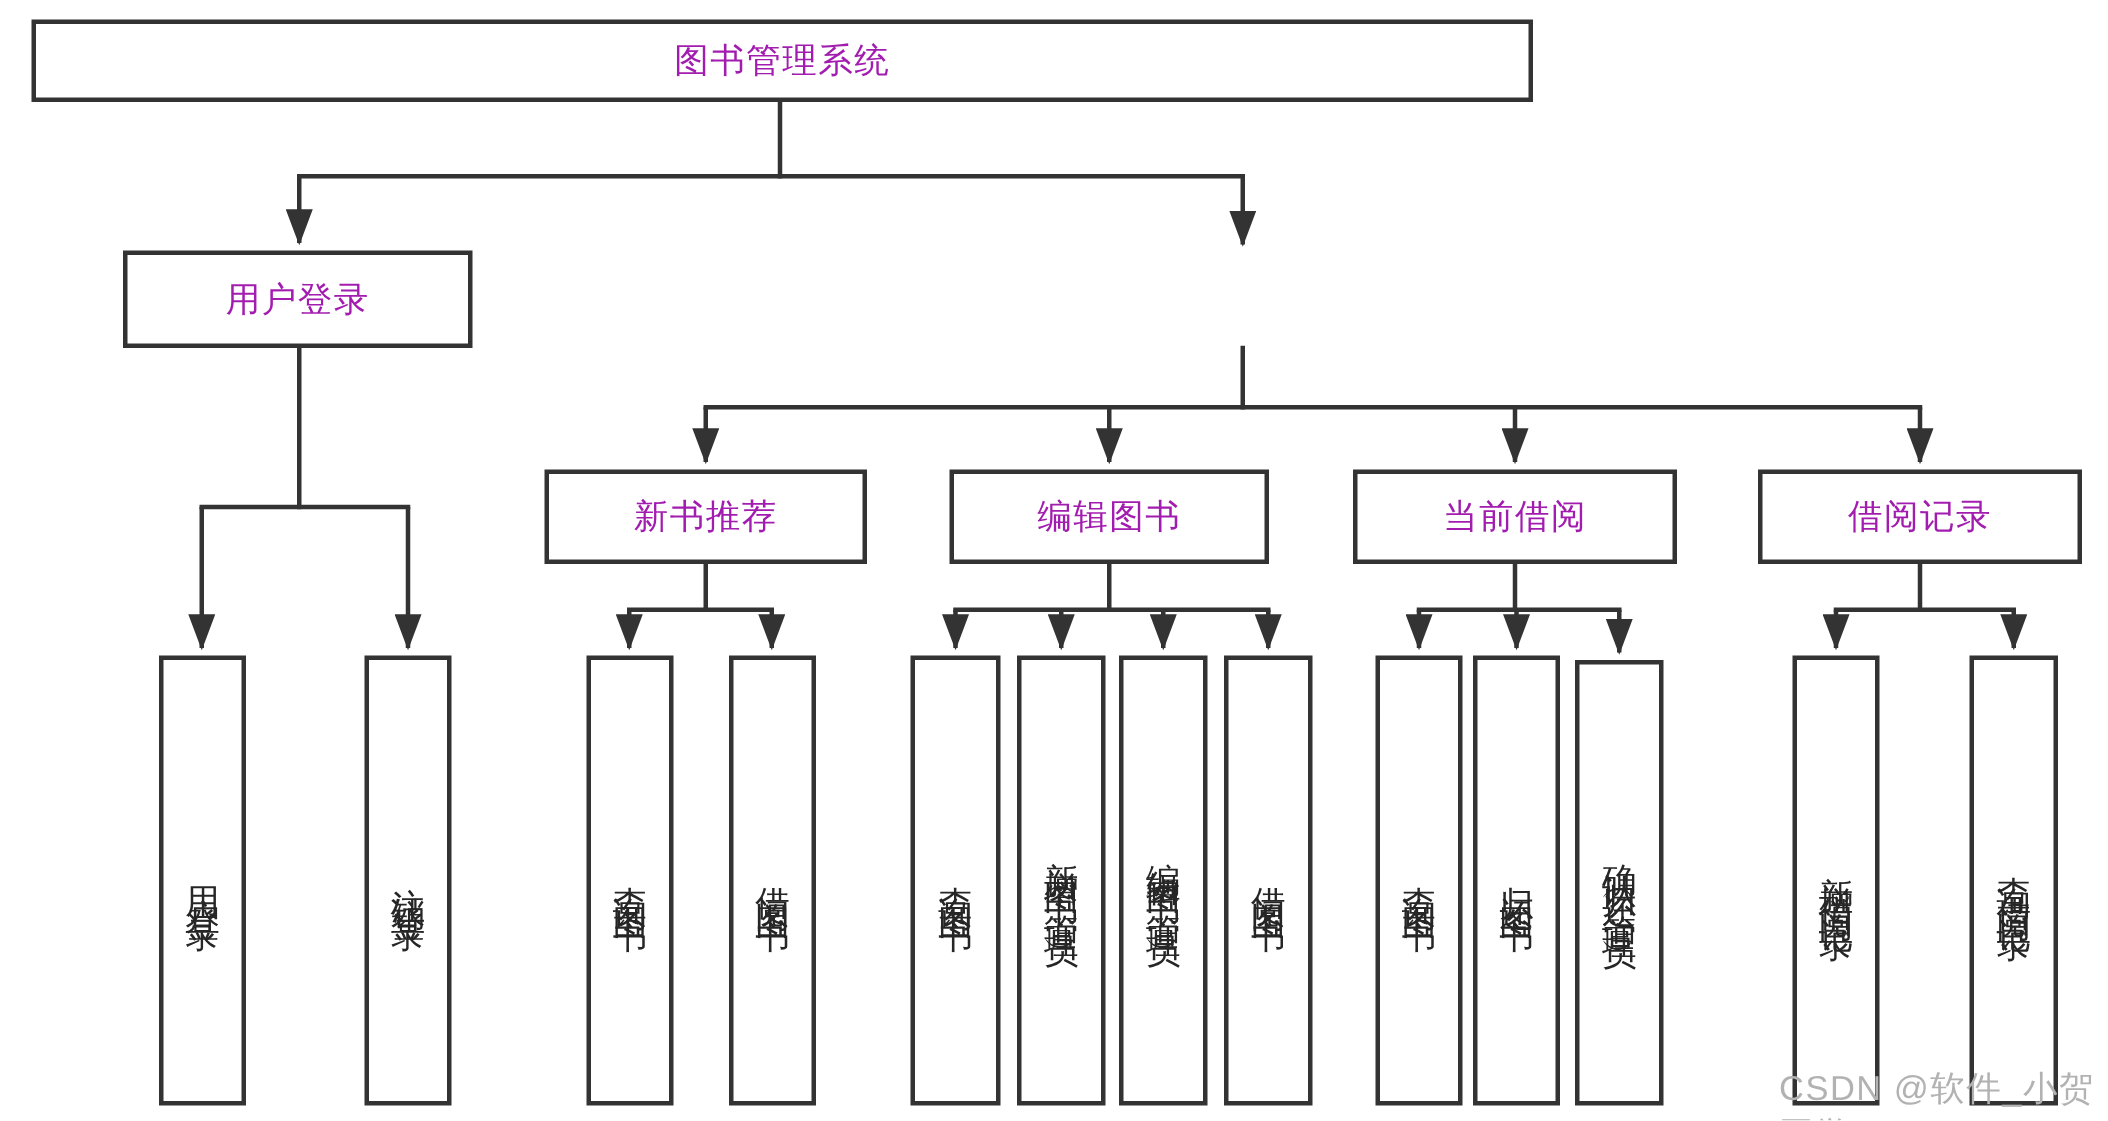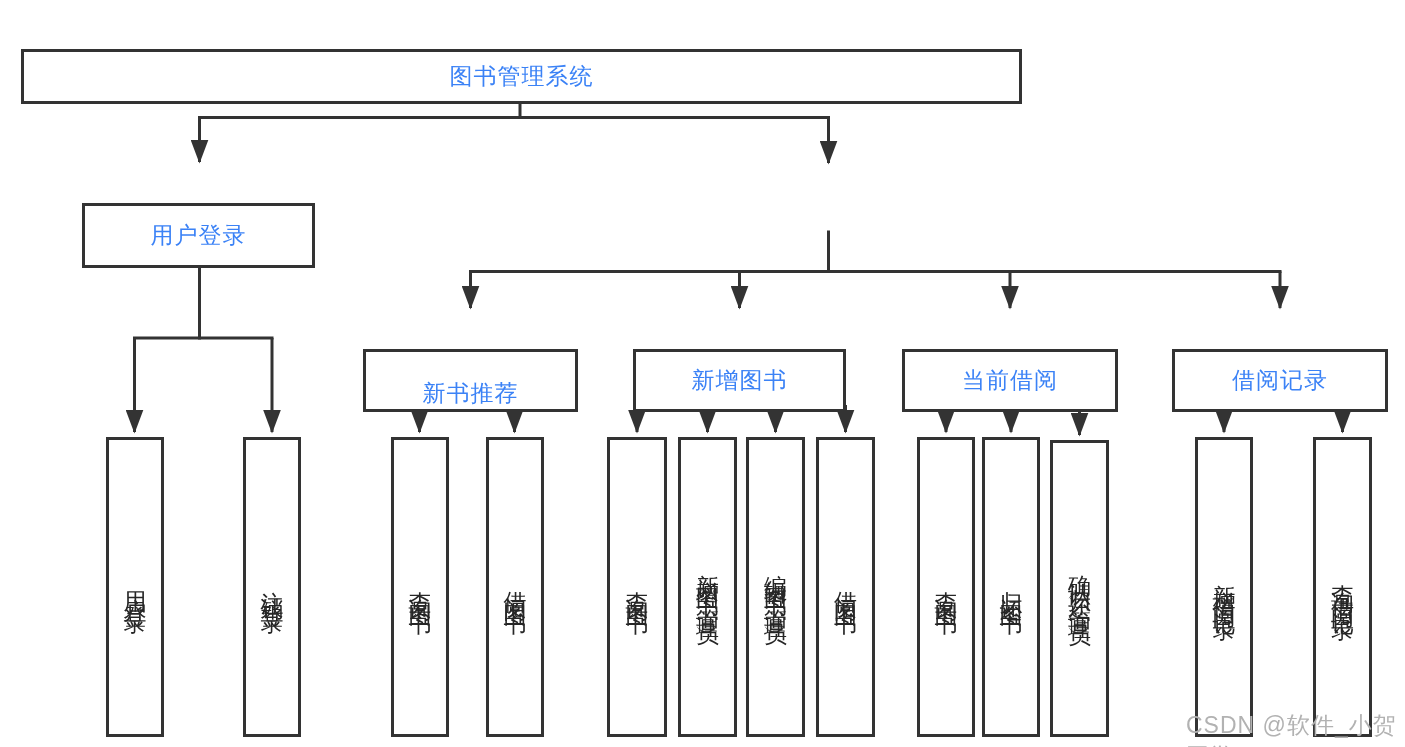--- a/index.html
+++ b/index.html
@@ -18,24 +18,23 @@
   }
   .hbox {
     position: absolute;
     box-sizing: border-box;
     background: #ffffff;
     border: 3px solid #333333;
     display: flex;
     align-items: center;
     justify-content: center;
     font-size: 23px;
-    color: #3b82f6;
+    color: #a21caf;
     letter-spacing: 1px;
     z-index: 1;
-    margin-top: 36px;
   }
   .vbox {
     position: absolute;
     box-sizing: border-box;
     background: #ffffff;
     border: 3px solid #333333;
     display: flex;
     align-items: center;
     justify-content: center;
     z-index: 1;
@@ -115,25 +114,25 @@
   </svg>
 
   <div class="hbox" style="left:21px; top:13px; width:1001px; height:55px;">
     <span>图书管理系统</span>
   </div>
 
   <div class="hbox" style="left:82px; top:167px; width:233px; height:65px;">
     <span>用户登录</span>
   </div>
 
-  <div class="hbox" style="left:363px; top:313px; width:215px; height:63px;align-items:flex-end;">
+  <div class="hbox" style="left:363px; top:313px; width:215px; height:63px;">
     <span>新书推荐</span>
   </div>
   <div class="hbox" style="left:633px; top:313px; width:213px; height:63px;">
-    <span>新增图书</span>
+    <span>编辑图书</span>
   </div>
   <div class="hbox" style="left:1172px; top:313px; width:216px; height:63px;">
     <span>借阅记录</span>
   </div>
   <div class="hbox" style="left:902px; top:313px; width:216px; height:63px;">
     <span>当前借阅</span>
   </div>
 
   <div class="vbox" style="left:106px; top:437px; width:58px; height:300px;">
     <span class="vtext">用户登录</span>

